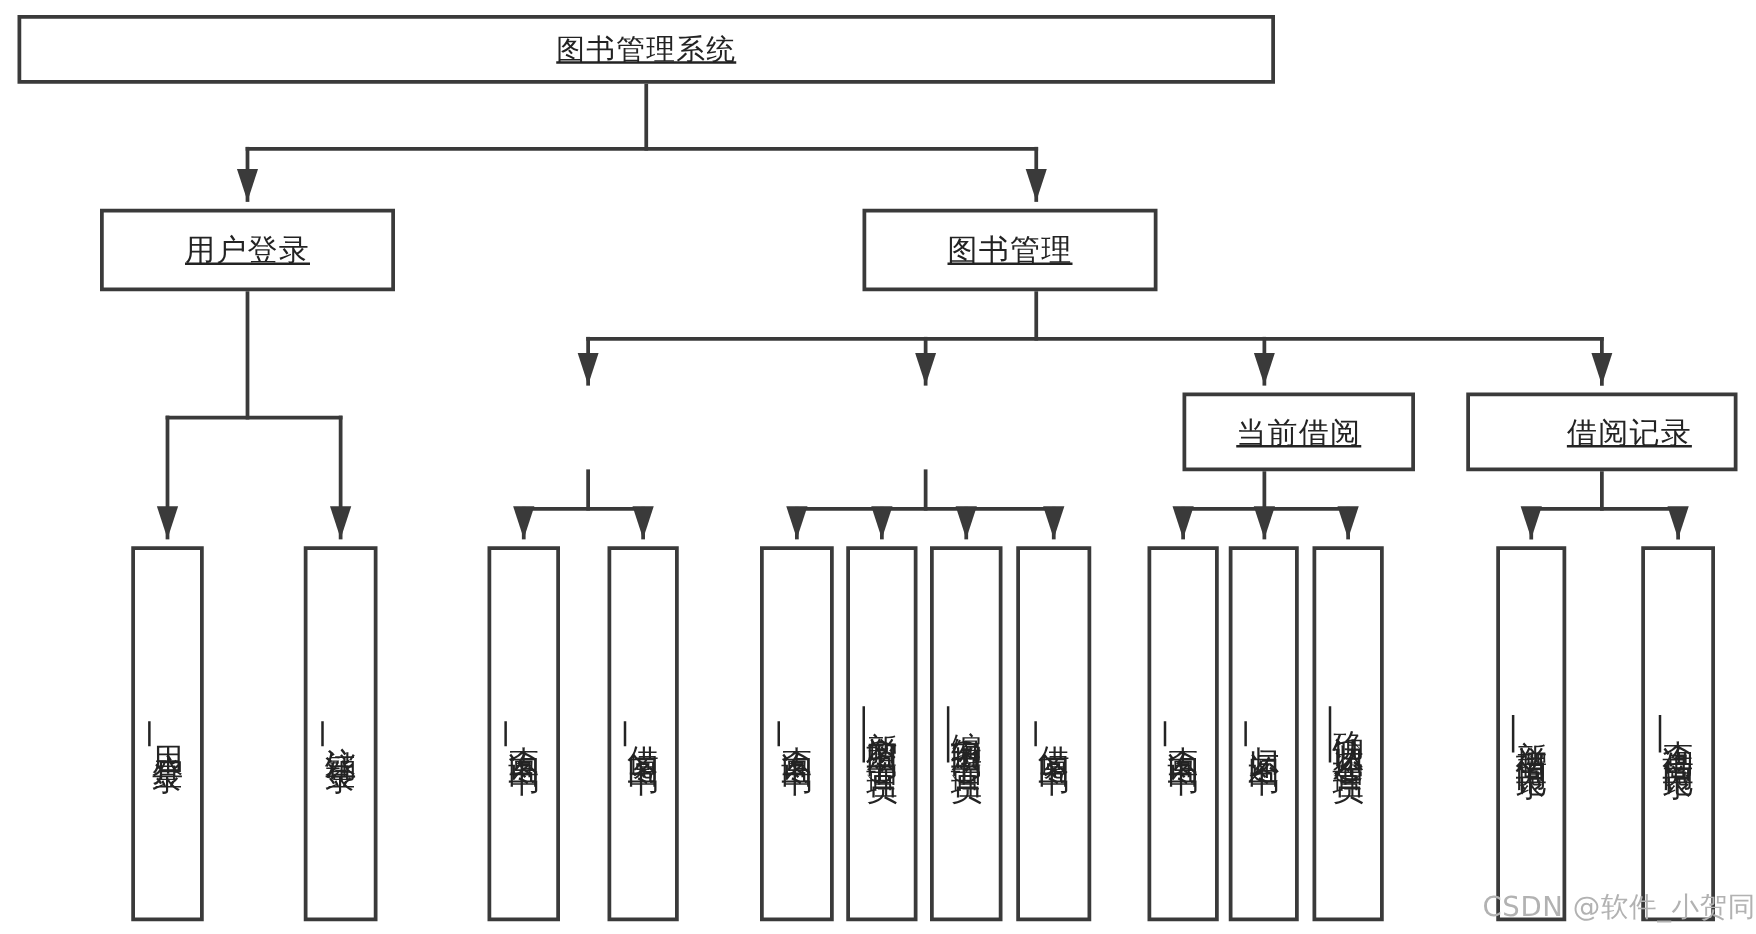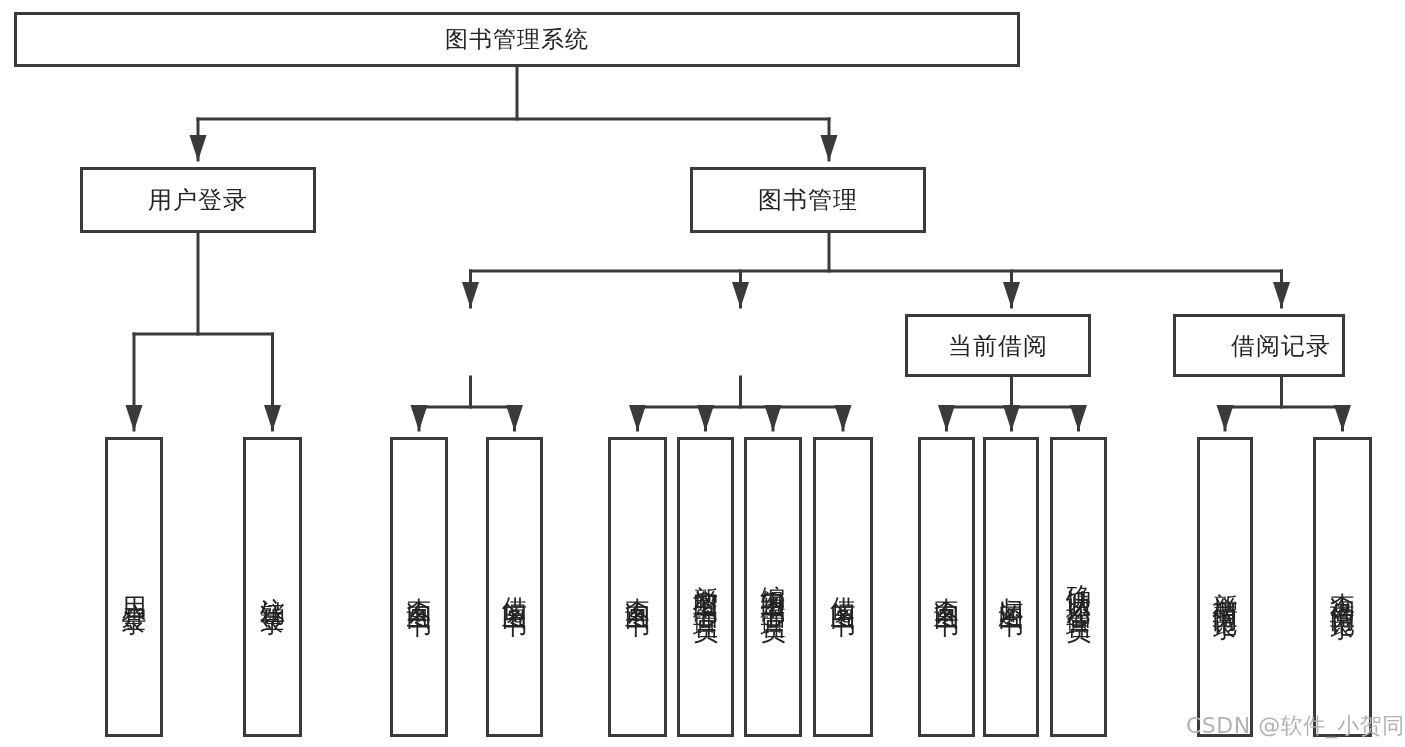--- a/index.html
+++ b/index.html
@@ -20,20 +20,21 @@
     pointer-events: none;
   }
   .node {
     position: absolute;
     background: #ffffff;
     border: 3px solid #3a3a3a;
     display: flex;
     align-items: center;
     justify-content: center;
     text-align: center;
+    text-decoration: underline;
   }
   .node.hlabel { font-size: 24px; letter-spacing: 1px; color: #232323; }
   .node.root  { font-size: 23px; }
   .node.leaf  { align-items: center; }
   .vtext {
     writing-mode: vertical-rl;
     text-orientation: mixed;
     font-size: 25px;
     line-height: 1.0;
     letter-spacing: 5px;
@@ -123,24 +124,24 @@
     <span>图书管理系统</span>
   </div>
 
   <div class="node hlabel" style="left:80px; top:167px; width:236px; height:66px;">
     <span>用户登录</span>
   </div>
   <div class="node hlabel" style="left:690px; top:167px; width:236px; height:66px;">
     <span>图书管理</span>
   </div>
 
-  <div class="node hlabel" style="left:905px; top:314px; width:186px; height:63px;">
+  <div class="node hlabel" style="left:946px; top:314px; width:186px; height:63px;">
     <span>当前借阅</span>
   </div>
-  <div class="node hlabel" style="left:1173px; top:314px; width:172px; height:63px;padding-left:44px;">
+  <div class="node hlabel" style="left:1173px; top:314px; width:217px; height:63px;padding-left:44px;">
     <span>借阅记录</span>
   </div>
 
   <div class="node leaf" style="left:105px; top:437px; width:58px; height:300px;">
     <span class="vtext">用户登录</span>
   </div>
   <div class="node leaf" style="left:243px; top:437px; width:59px; height:300px;">
     <span class="vtext">注销登录</span>
   </div>
 

